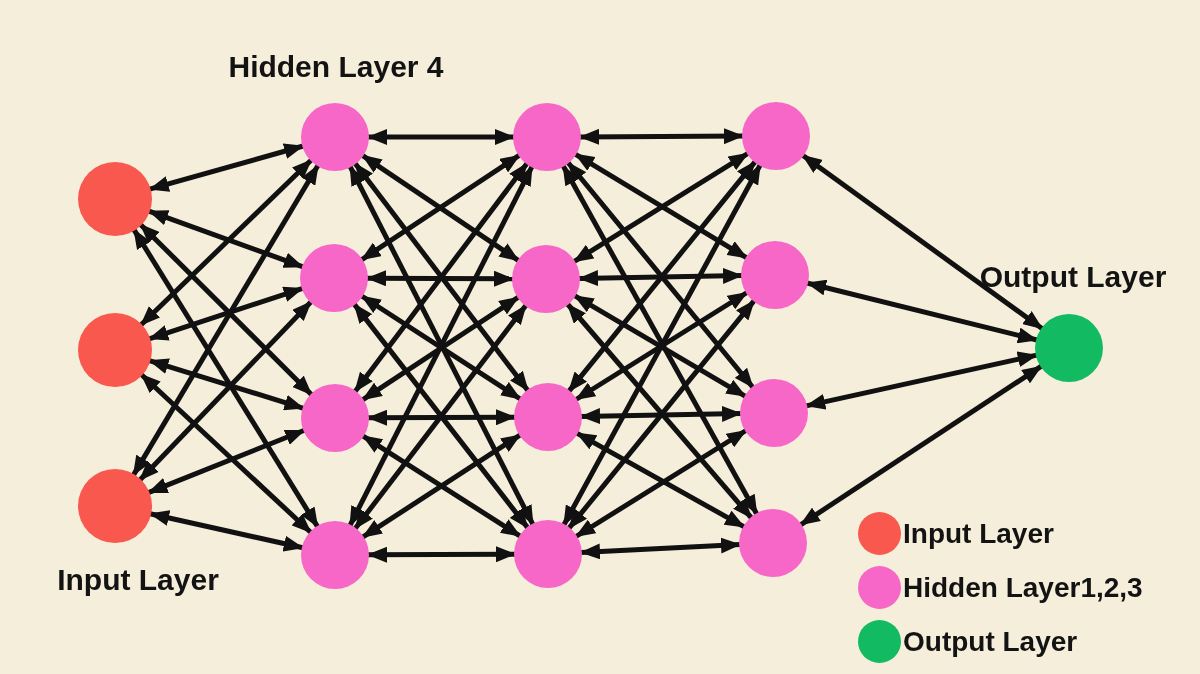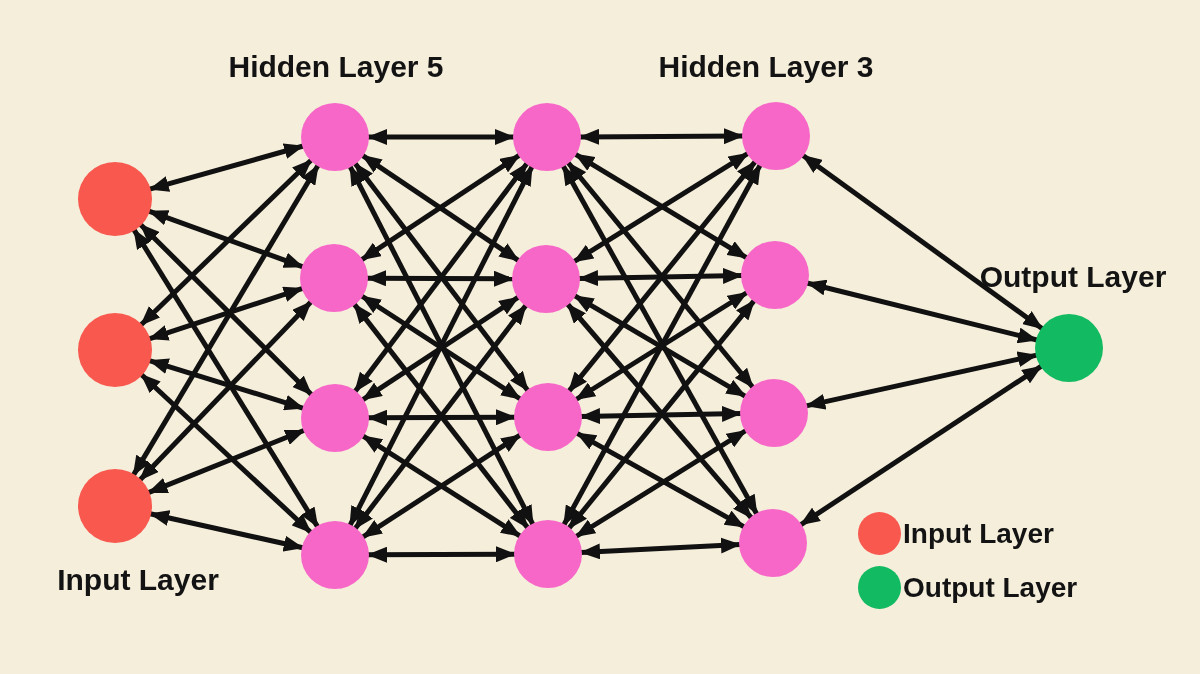--- a/index.html
+++ b/index.html
@@ -141,29 +141,32 @@
         <circle cx="548" cy="417" r="34" fill="#F767C7"></circle>
         <circle cx="548" cy="554" r="34" fill="#F767C7"></circle>
         <circle cx="776" cy="136" r="34" fill="#F767C7"></circle>
         <circle cx="775" cy="275" r="34" fill="#F767C7"></circle>
         <circle cx="774" cy="413" r="34" fill="#F767C7"></circle>
         <circle cx="773" cy="543" r="34" fill="#F767C7"></circle>
         <circle cx="1069" cy="348" r="34" fill="#12BA61"></circle>
       </g>
   </svg>
 
-  <div class="diagram-label label-hidden1">Hidden Layer 5</div>
-  <div class="diagram-label label-hidden3">Hidden Layer 3</div>
+  <div class="diagram-label label-hidden1">Hidden Layer 4</div>
   <div class="diagram-label label-output">Output Layer</div>
   <div class="diagram-label label-input">Input Layer</div>
 
   <div class="legend">
       <div class="legend-row">
         <span class="legend-swatch" style="background: rgb(248, 88, 78);"></span>
         <span class="legend-label">Input Layer</span>
+      </div>
+      <div class="legend-row">
+        <span class="legend-swatch" style="background: rgb(247, 103, 199);"></span>
+        <span class="legend-label">Hidden Layer1,2,3</span>
       </div>
       <div class="legend-row">
         <span class="legend-swatch" style="background: rgb(18, 186, 97);"></span>
         <span class="legend-label">Output Layer</span>
       </div>
     </div>
 
 </div>
 
 </body></html>

